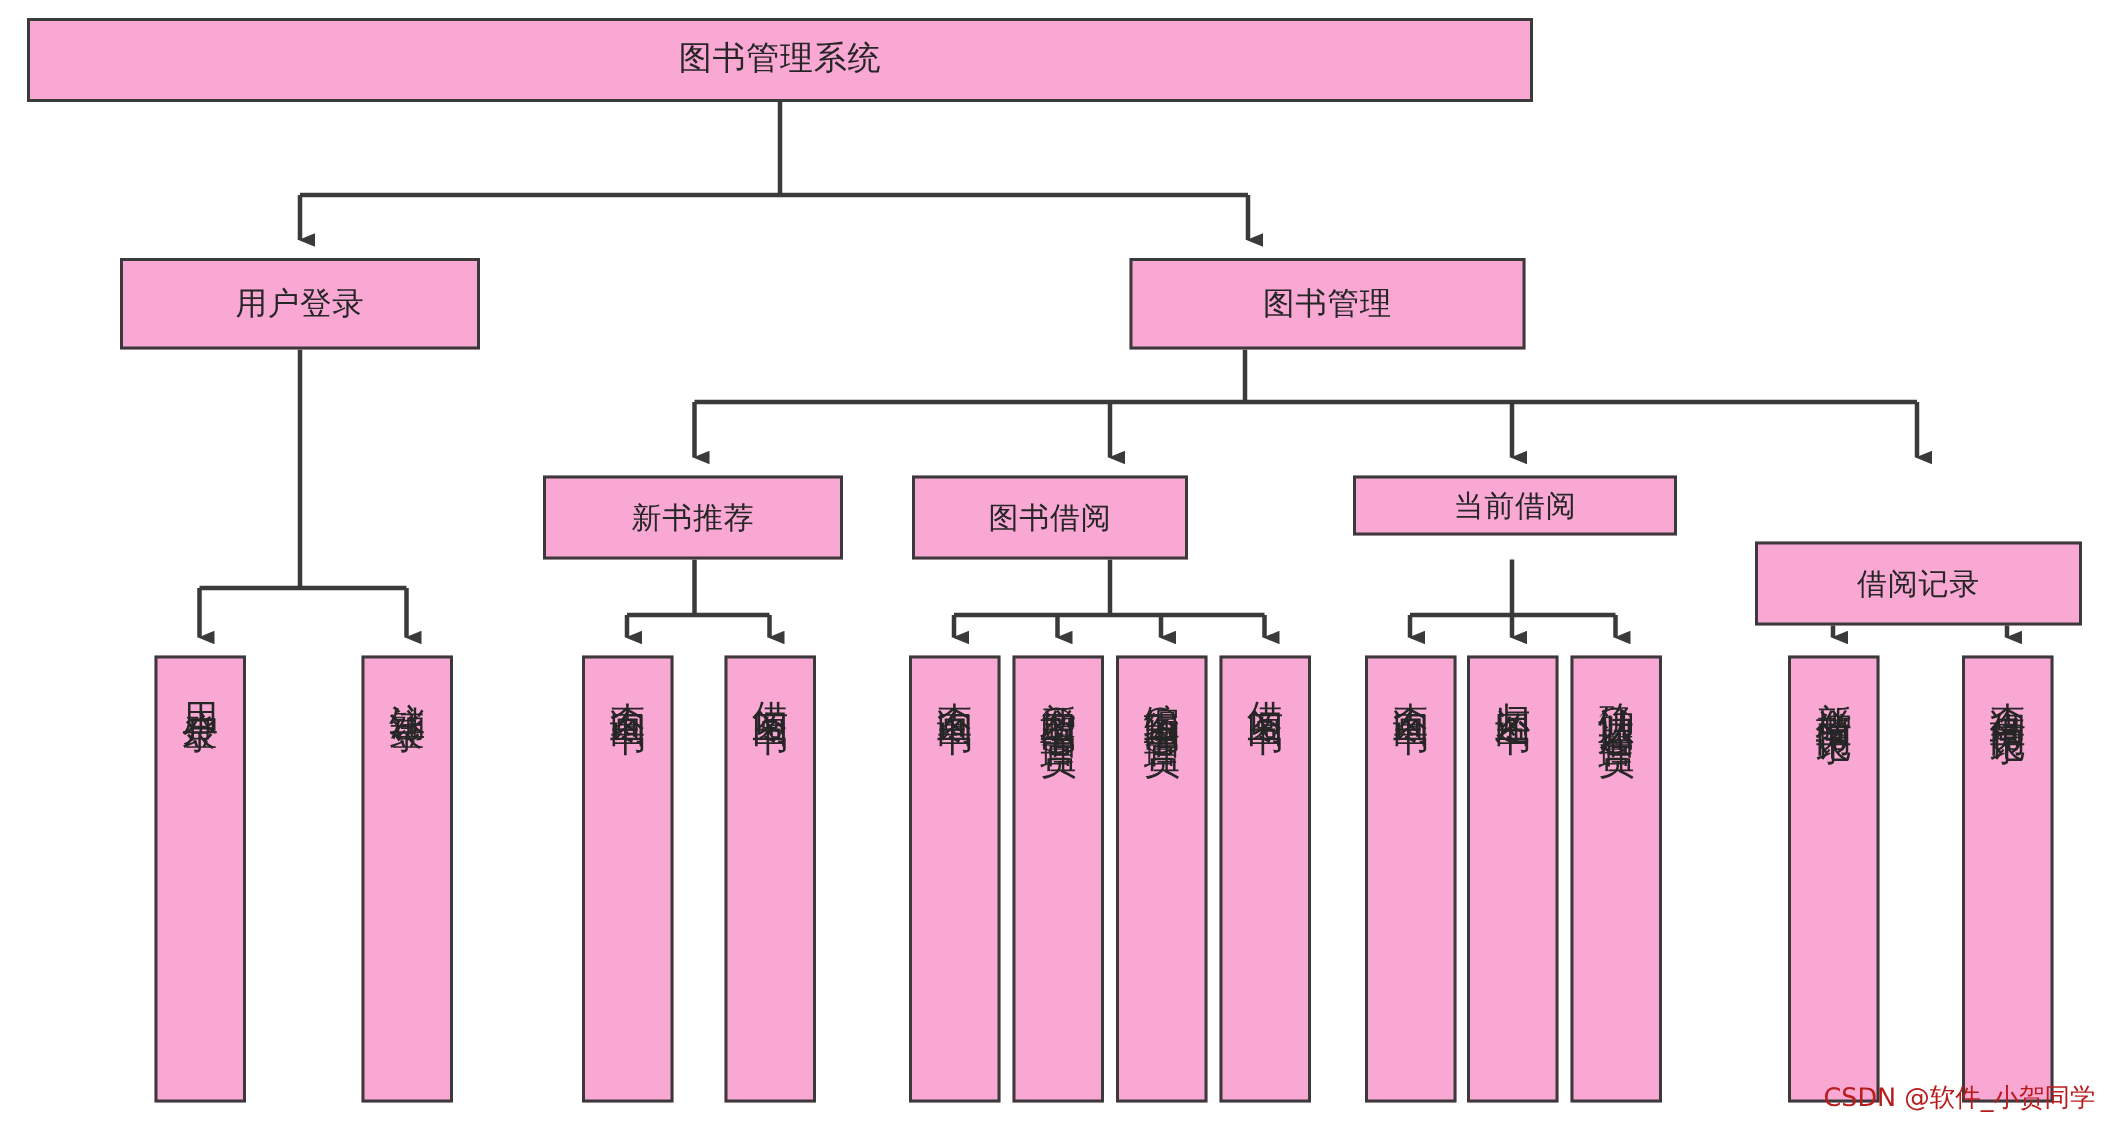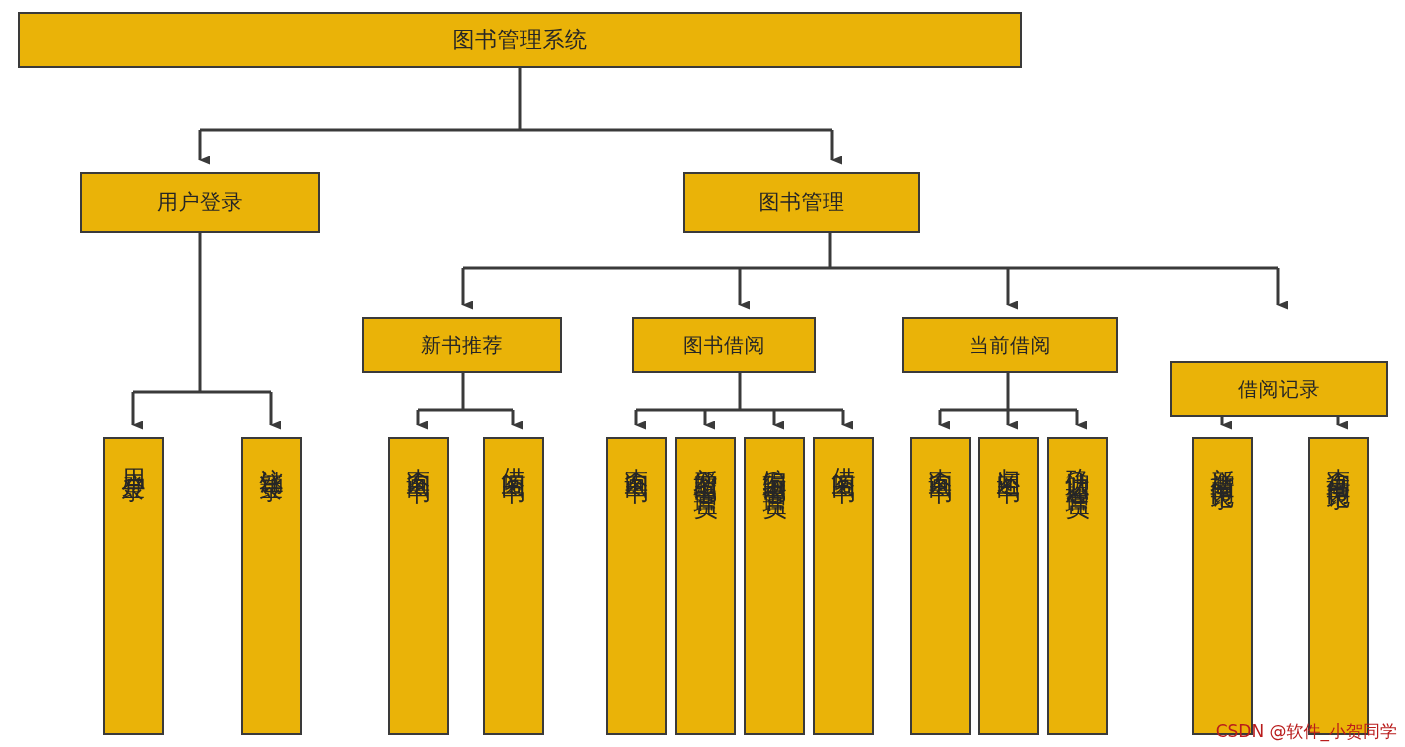--- a/index.html
+++ b/index.html
@@ -20,21 +20,21 @@
     position: absolute;
     left: 0;
     top: 0;
     width: 1405px;
     height: 747px;
     pointer-events: none;
   }
   .node {
     position: absolute;
     box-sizing: border-box;
-    background: #eab308;
+    background: #f9a8d4;
     border: 2px solid #3a3a3a;
     display: flex;
     align-items: center;
     justify-content: center;
     color: #262626;
     z-index: 2;
   }
   .node .label {
     display: block;
     text-align: center;
@@ -129,33 +129,33 @@
   </svg>
 
   <div class="node root" style="left:18px; top:12px; width:1004px; height:56px;">
     <span class="label">图书管理系统</span>
   </div>
 
   <div class="node h1" style="left:80px; top:172px; width:240px; height:61px;">
     <span class="label">用户登录</span>
   </div>
 
-  <div class="node h1" style="left:683px; top:172px; width:237px; height:61px;">
+  <div class="node h1" style="left:753px; top:172px; width:264px; height:61px;">
     <span class="label">图书管理</span>
   </div>
 
   <div class="node h2" style="left:362px; top:317px; width:200px; height:56px;">
     <span class="label">新书推荐</span>
   </div>
 
-  <div class="node h2" style="left:632px; top:317px; width:184px; height:56px;">
+  <div class="node h2" style="left:608px; top:317px; width:184px; height:56px;">
     <span class="label">图书借阅</span>
   </div>
 
-  <div class="node h2" style="left:902px; top:317px; width:216px; height:56px;">
+  <div class="node h2" style="left:902px; top:317px; width:216px; height:40px;">
     <span class="label">当前借阅</span>
   </div>
 
   <div class="node h2" style="left:1170px; top:317px; width:218px; height:56px;margin-top:44px;">
     <span class="label">借阅记录</span>
   </div>
 
   <div class="node leaf" style="left:103px; top:437px; width:61px; height:298px;">
     <span class="label">用户登录</span>
   </div>

